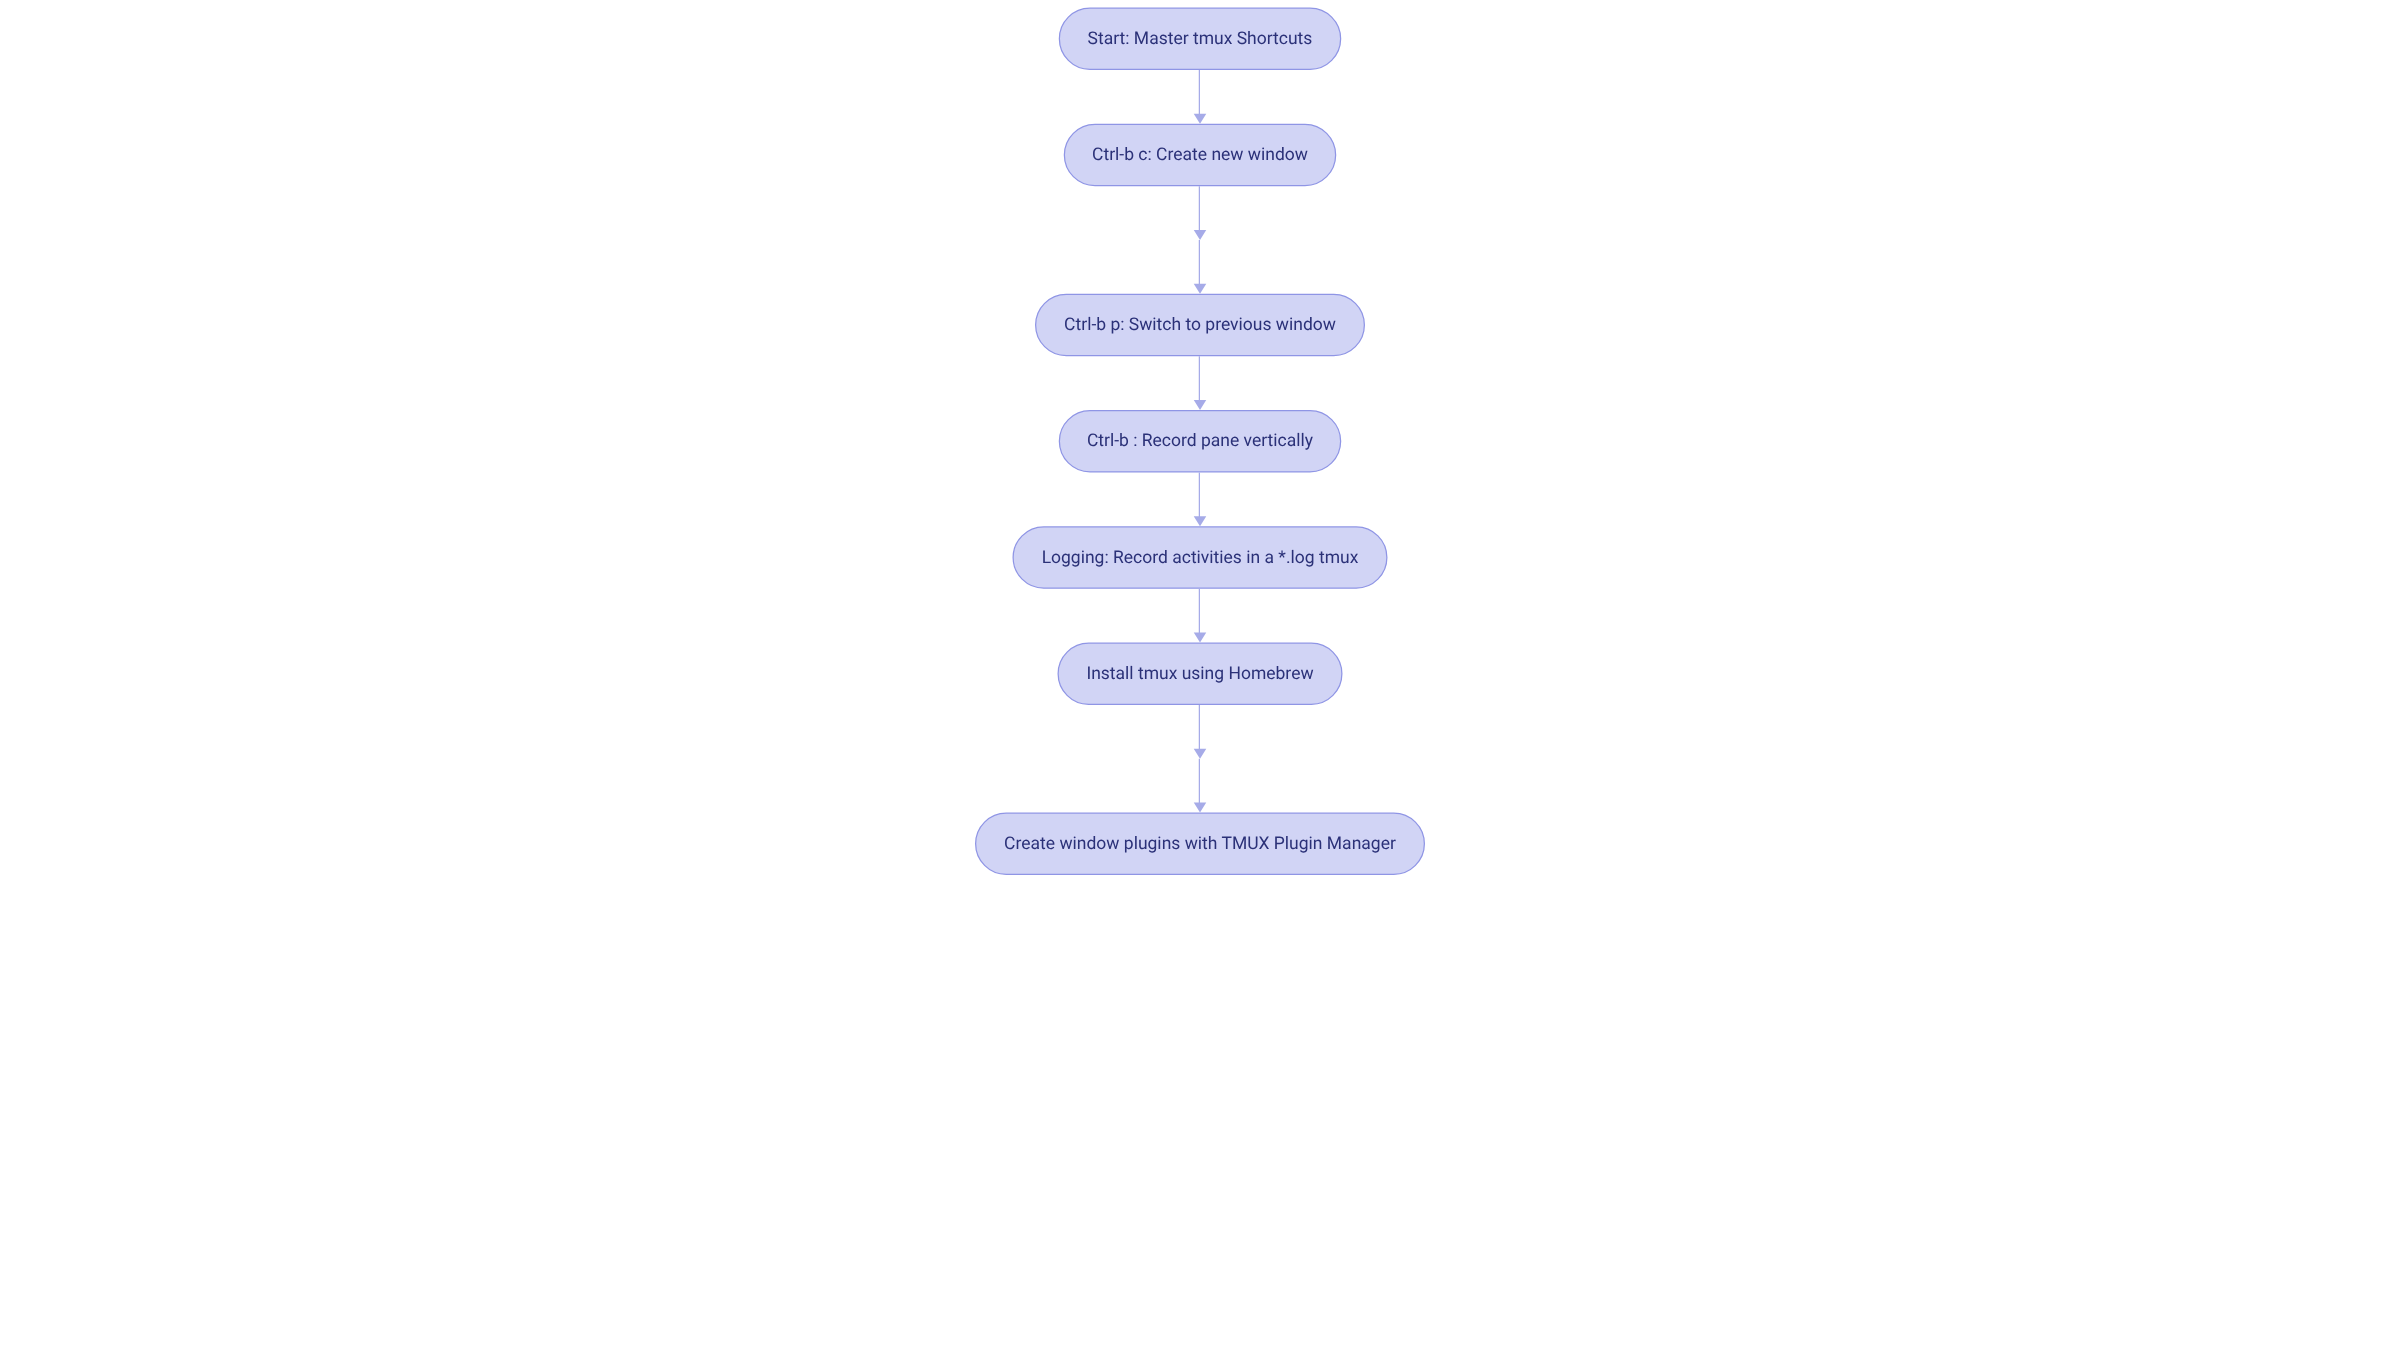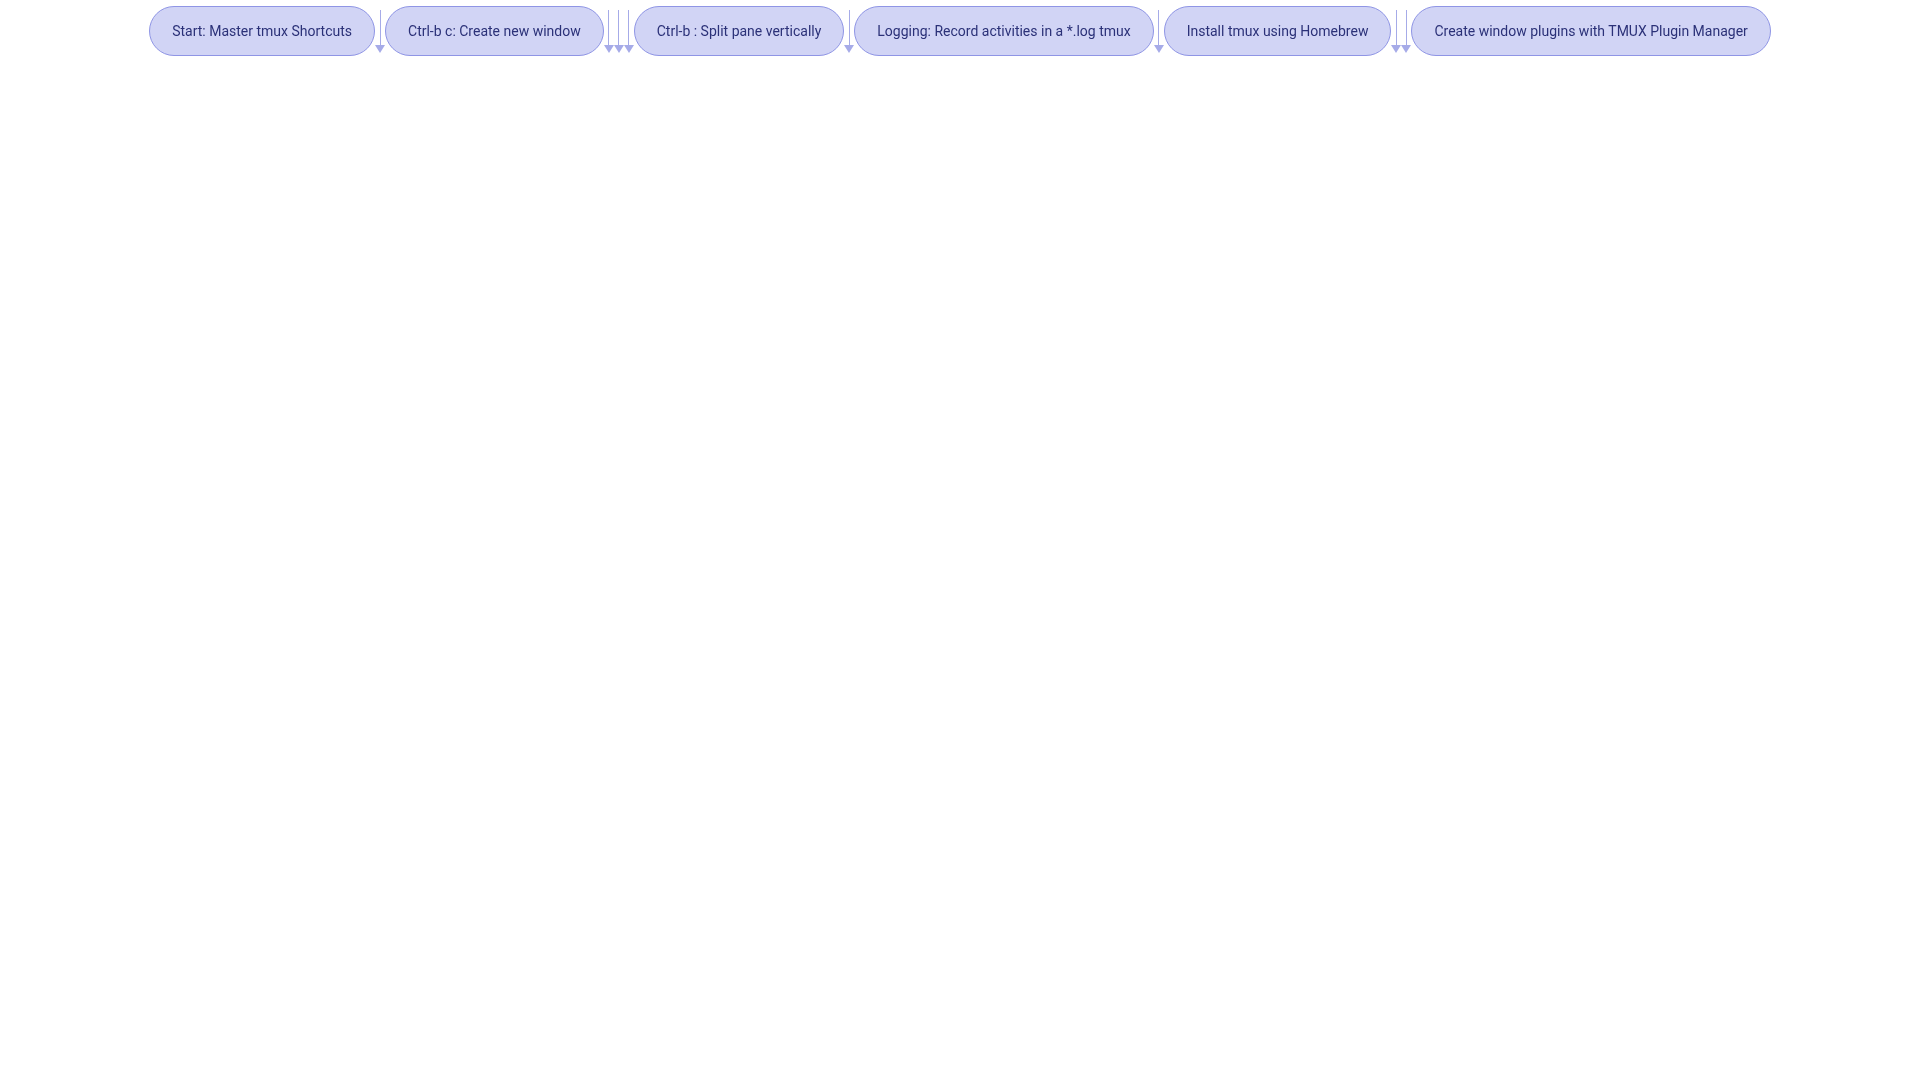--- a/index.html
+++ b/index.html
@@ -8,21 +8,21 @@
     height: 1083px;
     background: #ffffff;
     font-family: -apple-system, BlinkMacSystemFont, "Segoe UI", Roboto, Helvetica, Arial, sans-serif;
     display: flex;
     justify-content: center;
     align-items: flex-start;
     padding-top: 6px;
   }
   .flowchart {
     display: flex;
-    flex-direction: row;
+    flex-direction: column;
     align-items: center;
   }
   .node {
     background: #d1d4f5;
     border: 1px solid #8f95e5;
     border-radius: 26px;
     padding: 16px 22px;
     color: #2b3178;
     font-size: 14px;
     text-align: center;
@@ -72,27 +72,30 @@
   <div class="arrow">
     <div class="arrow-line"></div>
     <div class="arrow-head"></div>
   </div>
 
   <div class="arrow">
     <div class="arrow-line"></div>
     <div class="arrow-head"></div>
   </div>
 
+  <div class="node">
+    <span>Ctrl-b p: Switch to previous window</span>
+  </div>
   <div class="arrow">
     <div class="arrow-line"></div>
     <div class="arrow-head"></div>
   </div>
 
   <div class="node">
-    <span>Ctrl-b : Split pane vertically</span>
+    <span>Ctrl-b : Record pane vertically</span>
   </div>
   <div class="arrow">
     <div class="arrow-line"></div>
     <div class="arrow-head"></div>
   </div>
 
   <div class="node">
     <span>Logging: Record activities in a *.log tmux</span>
   </div>
   <div class="arrow">

